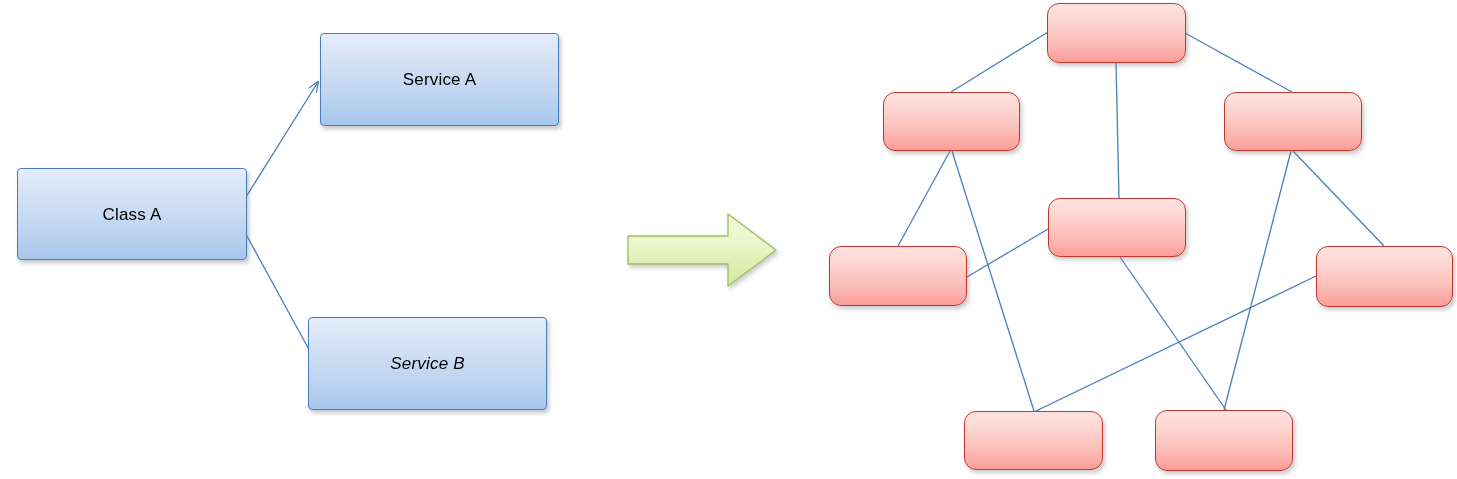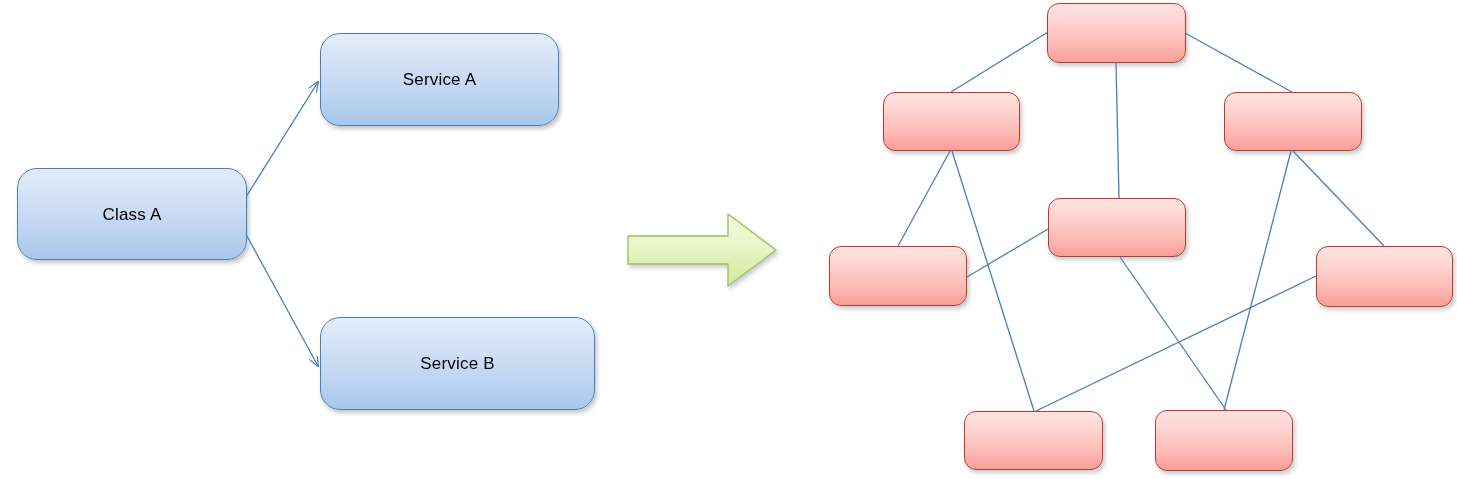--- a/index.html
+++ b/index.html
@@ -23,21 +23,21 @@
     top: 0;
     width: 1457px;
     height: 479px;
     pointer-events: none;
   }
   
   .blue-box {
     position: absolute;
     box-sizing: border-box;
     border: 1px solid #4a7ebb;
-    border-radius: 20px;
+    border-radius: 4px;
     background: linear-gradient(to bottom, #e4ecfa 0%, #dbe6f7 18%, #c3d7f2 60%, #a7c7ec 100%);
     box-shadow: 2px 3px 4px rgba(120,125,135,0.45);
     display: flex;
     align-items: center;
     justify-content: center;
   }
   .blue-box .box-label {
     font-size: 17px;
     color: #000000;
     line-height: 1;
@@ -90,21 +90,21 @@
       </g>
   </svg>
 
   <div id="left-nodes">
       <div class="blue-box" style="left: 17px; top: 168px; width: 230px; height: 92px;">
         <span class="box-label">Class A</span>
       </div>
       <div class="blue-box" style="left: 320px; top: 33px; width: 239px; height: 93px;">
         <span class="box-label">Service A</span>
       </div>
-      <div class="blue-box" style="left: 320px; top: 317px; width: 275px; height: 93px;">
+      <div class="blue-box" style="left: 308px; top: 317px; width: 239px; height: 93px; font-style: italic;">
         <span class="box-label">Service B</span>
       </div>
     </div>
 
   <div class="green-arrow-wrap" id="green-arrow" style="left: 628px; top: 214px;">
     <svg width="152" height="78" viewBox="0 0 152 78" xmlns="http://www.w3.org/2000/svg">
       <defs>
         <linearGradient id="greenGrad" x1="0" y1="0" x2="0" y2="1">
           <stop offset="0%" stop-color="#f3fadf"></stop>
           <stop offset="45%" stop-color="#e9f5c8"></stop>

